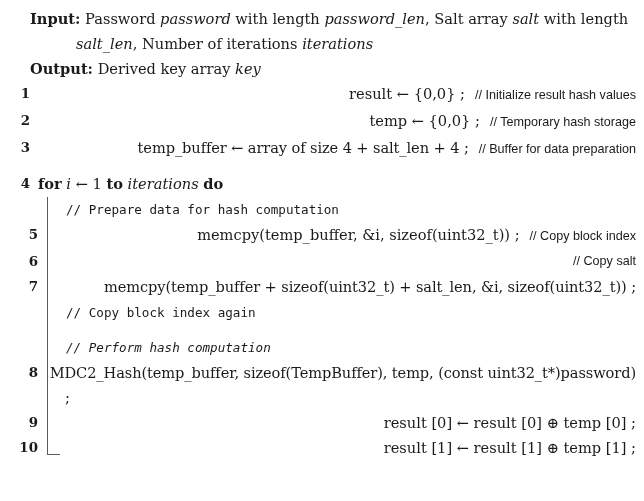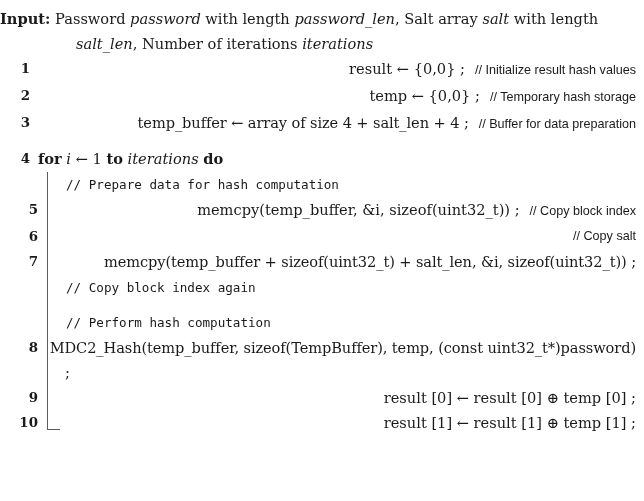--- a/index.html
+++ b/index.html
@@ -21,20 +21,21 @@
     position: relative;
     width: 644px;
     height: 501px;
     box-sizing: border-box;
     padding: 6px 4px 0 0;
   }
 
   
   .hdr-row {
     position: relative;
+    padding-left: 30px;
     padding-right: 6px;
     font-size: 14.6px;
     line-height: 25px;
     font-family: "DejaVu Serif", "Liberation Serif", serif;
   }
   .hdr-row.cont { padding-left: 76px; }
   .kw-b { font-weight: bold; }
   .it { font-style: italic; }
 
   
@@ -102,21 +103,21 @@
     background: #5b5b5b;
   }
   .block .row { padding-left: 55px; }
   .block .lineno { width: 30px; }
 
   .sub-cmt {
     padding-left: 58px;
     line-height: 25px;
     min-height: 25px;
   }
-  .sub-cmt.spaced { margin-top: 9px; }
+  .sub-cmt.spaced { margin-top: 9px; font-style: italic; }
   .cont-line {
     padding-left: 57px;
     line-height: 25px;
     min-height: 25px;
     font-size: 14.6px;
   }
 
   .tight { letter-spacing: -0.1px; }
 </style>
 </head>
@@ -126,20 +127,24 @@
 
   <div class="hdr-row">
     <span class="kw-b">Input:</span>
     <span>Password </span><span class="it">password</span><span> with length </span><span class="it">password_len</span><span>, Salt array </span><span class="it">salt</span><span> with length</span>
   </div>
 
   <div class="hdr-row cont">
     <span class="it">salt_len</span><span>, Number of iterations </span><span class="it">iterations</span>
   </div>
 
+  <div class="hdr-row">
+    <span class="kw-b">Output:</span>
+    <span>Derived key array </span><span class="it">key</span>
+  </div>
 
   <div class="row">
     <span class="lineno">1</span>
     <div class="rowflex">
       <span class="code">result ← {0,0} ;</span>
       <span class="cmt">// Initialize result hash values</span>
     </div>
   </div>
 
   <div class="row">

